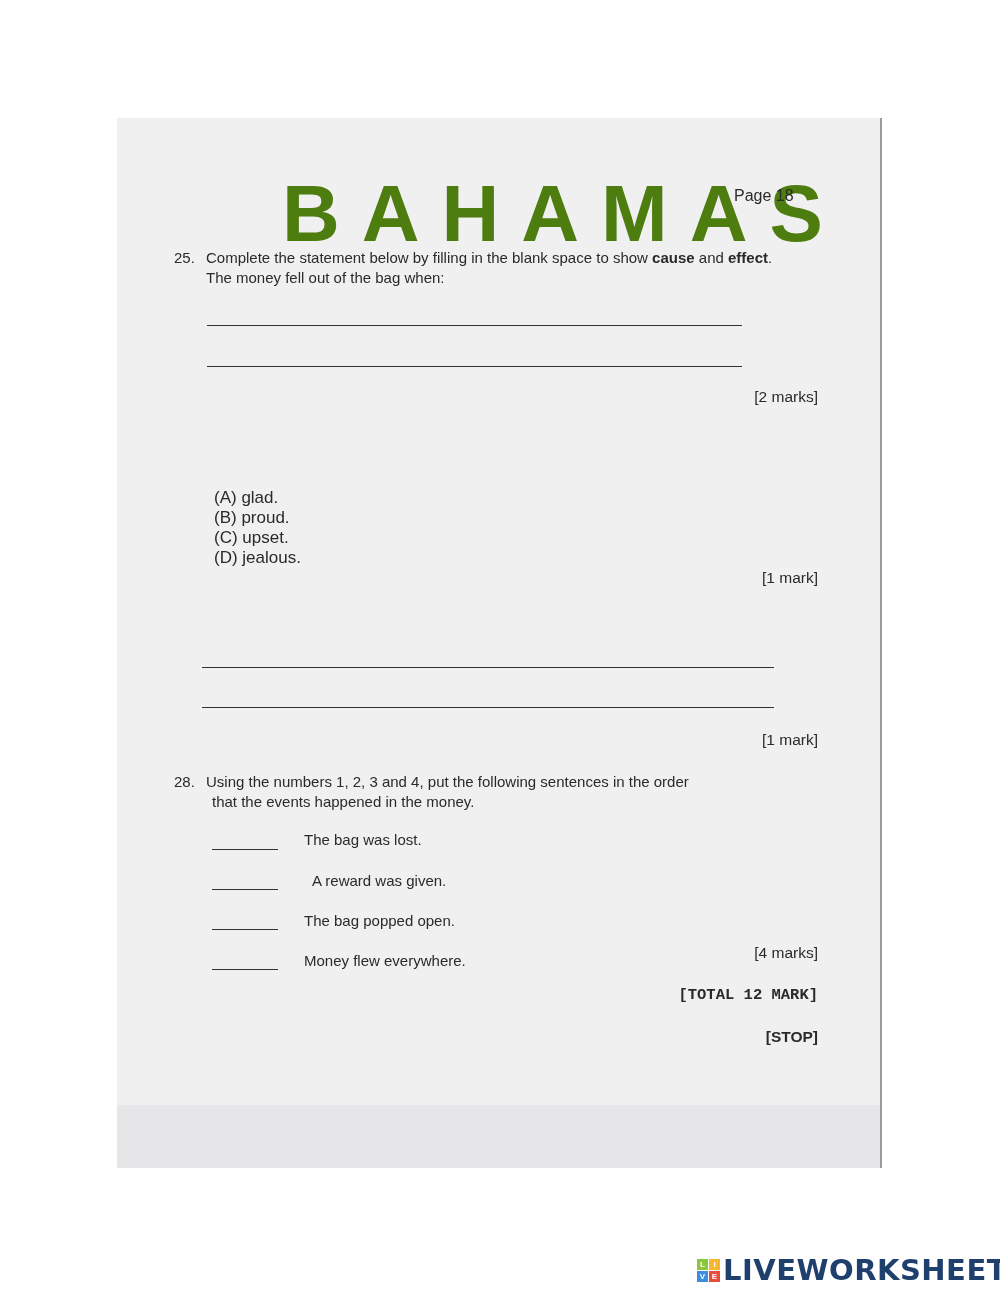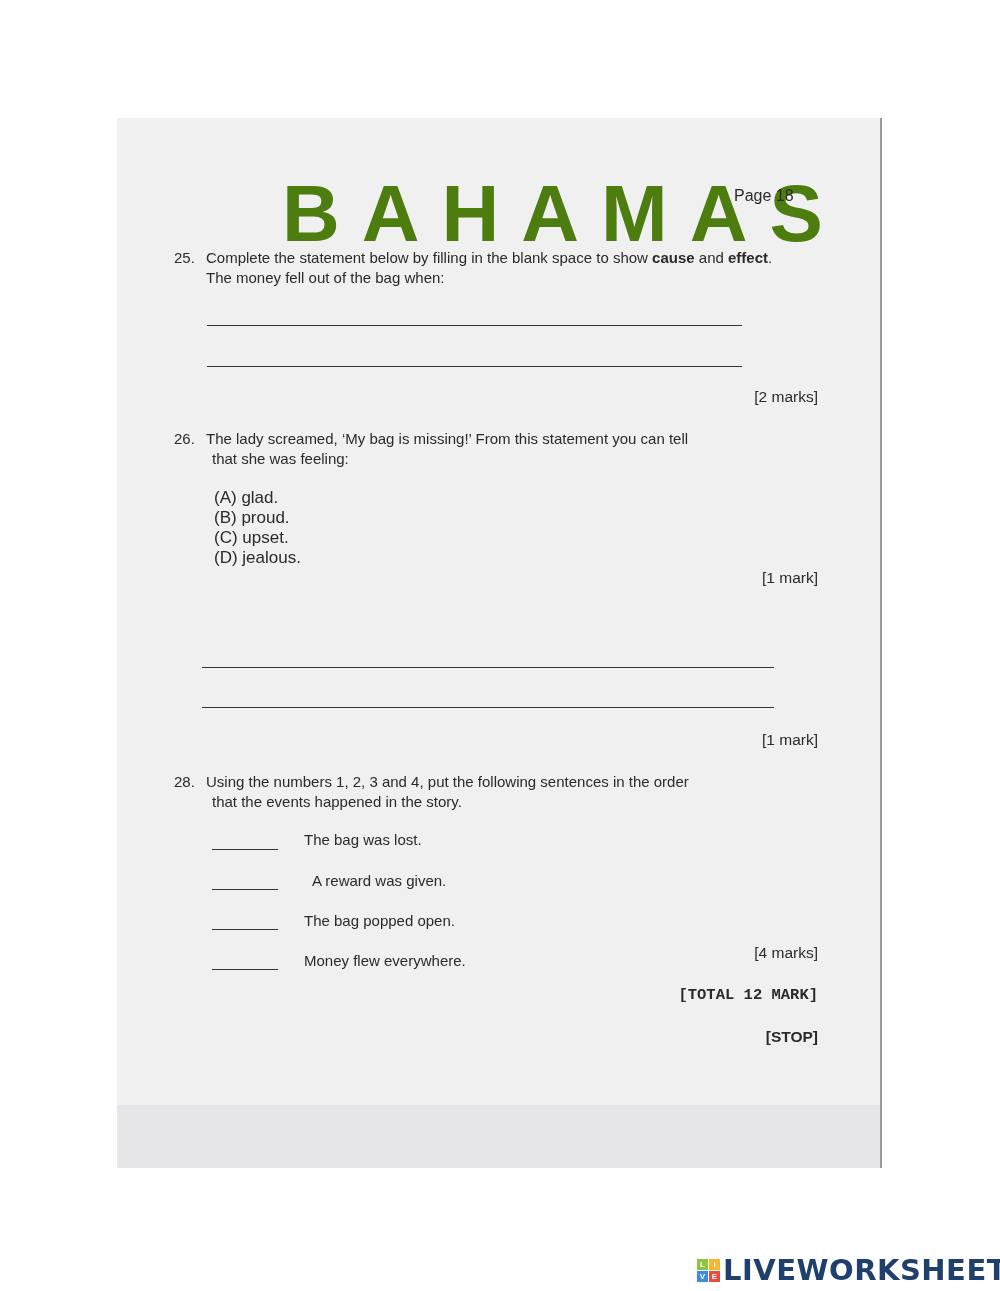--- a/index.html
+++ b/index.html
@@ -47,41 +47,36 @@
   <div class="abs q" style="left:57px; top:130px; width:620px;">
     <span class="num">25.</span>
     <div class="qtext">
       <span>Complete the statement below by filling in the blank space to show </span><b>cause</b><span> and </span><b>effect</b><span>.  The money fell out of the bag when:</span>
     </div>
   </div>
   <div class="line" style="left:90px; top:207px; width:535px;"></div>
   <div class="line" style="left:90px; top:248px; width:535px;"></div>
   <div class="abs marks" style="top:270px;">[2 marks]</div>
 
-  <div class="abs q" style="left:57px; top:311px; width:640px;">
-    <span class="num">26.</span>
-    <div class="qtext">The lady screamed, ‘My bag is missing!’  From this statement you can tell</div>
-    <div class="indent">that she was feeling:</div>
-  </div>
   <div class="abs" style="left:97px; top:370px;">
     <div class="opt">(A) glad.</div>
     <div class="opt">(B) proud.</div>
     <div class="opt">(C) upset.</div>
     <div class="opt">(D) jealous.</div>
   </div>
   <div class="abs marks" style="top:451px;">[1 mark]</div>
 
   <div class="line" style="left:85px; top:549px; width:572px;"></div>
   <div class="line" style="left:85px; top:589px; width:572px;"></div>
   <div class="abs marks" style="top:613px;">[1 mark]</div>
 
   <div class="abs q" style="left:57px; top:654px; width:640px;">
     <span class="num">28.</span>
     <div class="qtext">Using the numbers 1, 2, 3 and 4, put the following sentences in the order</div>
-    <div class="indent">that the events happened in the story.</div>
+    <div class="indent">that the events happened in the money.</div>
   </div>
 
   <div class="blank" style="top:731px;"></div>
   <div class="sent" style="top:713px;">The bag was lost.</div>
   <div class="blank" style="top:771px;"></div>
   <div class="sent" style="top:754px;margin-left:8px;">A reward was given.</div>
   <div class="blank" style="top:811px;"></div>
   <div class="sent" style="top:794px;">The bag popped open.</div>
   <div class="blank" style="top:851px;"></div>
   <div class="sent" style="top:834px;">Money flew everywhere.</div>

